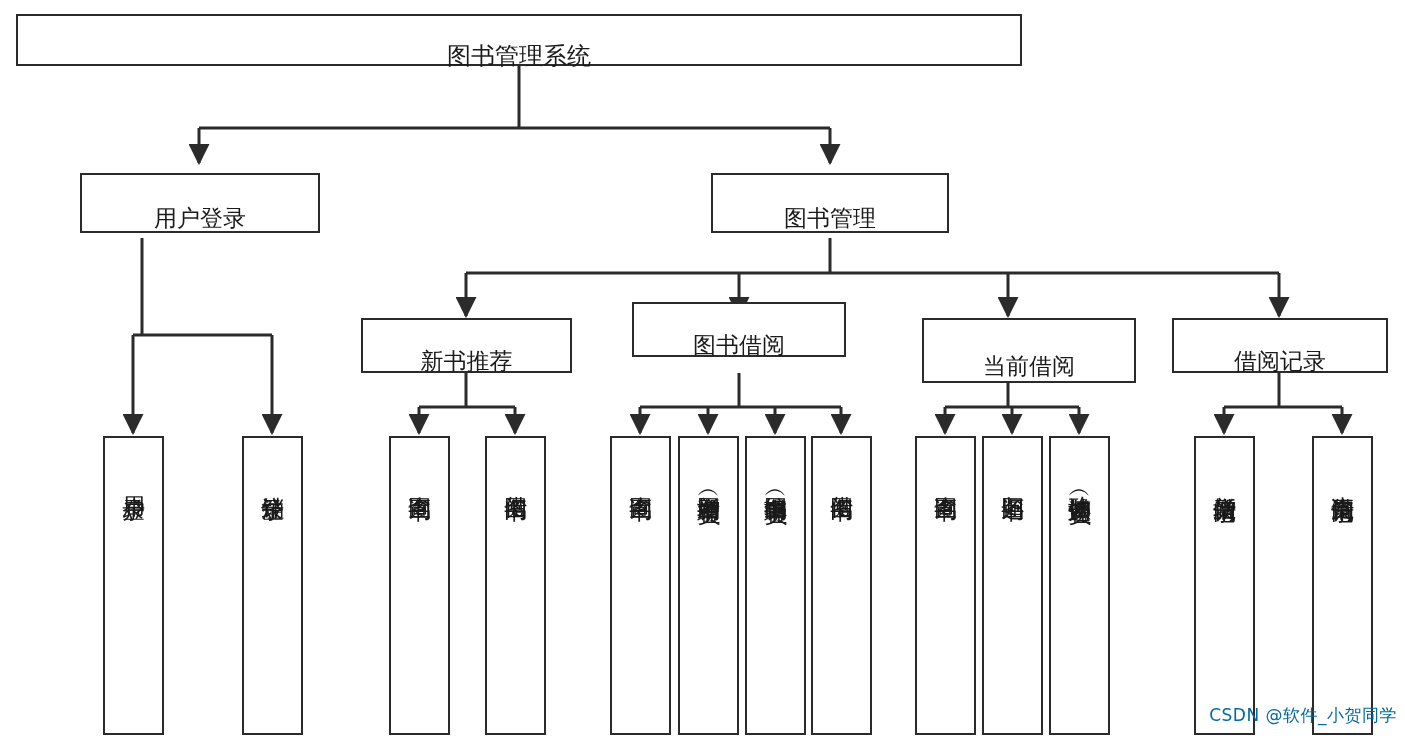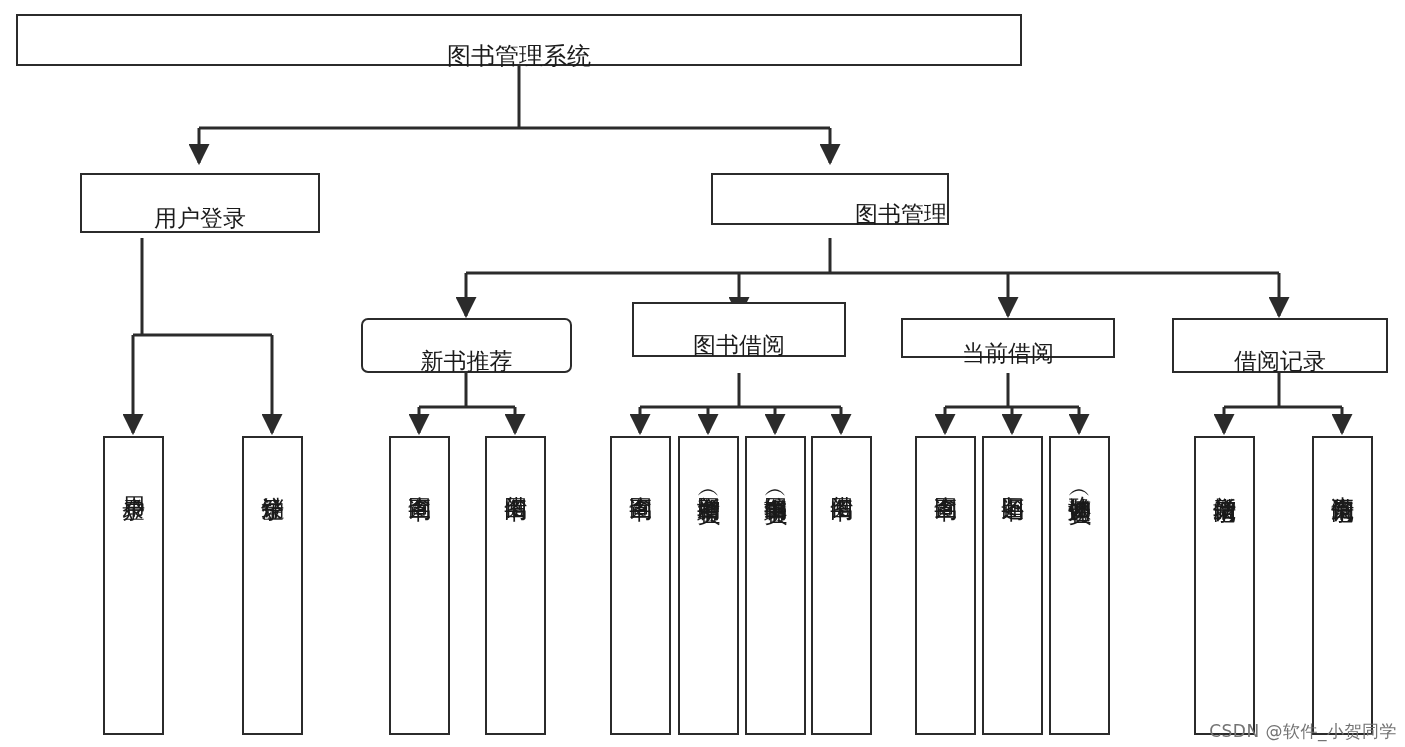--- a/index.html
+++ b/index.html
@@ -47,23 +47,23 @@
     font-size:23px;
     line-height:1.02;
     letter-spacing:1px;
     white-space:nowrap;
     max-height:282px;
   }
 
   .watermark{
     position:absolute;
     right:8px;
-    bottom:4px;
+    bottom:20px;
     font-size:17px;
-    color:#737373;
+    color:#0369a1;
     letter-spacing:0.5px;
     z-index:5;
     white-space:nowrap;
   }
 </style>
 </head>
 <body>
 
 <div id="canvas">
 
@@ -117,31 +117,31 @@
     </g>
   </svg>
 
   <div class="node h-node" id="node-root" style="left:16px;top:14px;width:1006px;height:52px;">
     <span class="lbl">图书管理系统</span>
   </div>
 
   <div class="node h-node" style="left:80px;top:173px;width:240px;height:60px;">
     <span class="lbl">用户登录</span>
   </div>
-  <div class="node h-node" style="left:711px;top:173px;width:238px;height:52px;justify-content:flex-end;">
+  <div class="node h-node" style="left:711px;top:173px;width:238px;height:60px;">
     <span class="lbl">图书管理</span>
   </div>
 
-  <div class="node h-node" style="left:361px;top:318px;width:211px;height:55px;border-radius:7px;">
+  <div class="node h-node" style="left:361px;top:318px;width:211px;height:55px;">
     <span class="lbl">新书推荐</span>
   </div>
   <div class="node h-node" style="left:632px;top:302px;width:214px;height:55px;">
     <span class="lbl">图书借阅</span>
   </div>
-  <div class="node h-node" style="left:901px;top:318px;width:214px;height:40px;">
+  <div class="node h-node" style="left:922px;top:318px;width:214px;height:65px;">
     <span class="lbl">当前借阅</span>
   </div>
   <div class="node h-node" style="left:1172px;top:318px;width:216px;height:55px;justify-content:center;">
     <span class="lbl">借阅记录</span>
   </div>
 
   <div class="node v-node" style="left:103px;top:436px;width:61px;height:299px;">
     <span class="lbl">用户登录</span>
   </div>
   <div class="node v-node" style="left:242px;top:436px;width:61px;height:299px;">

